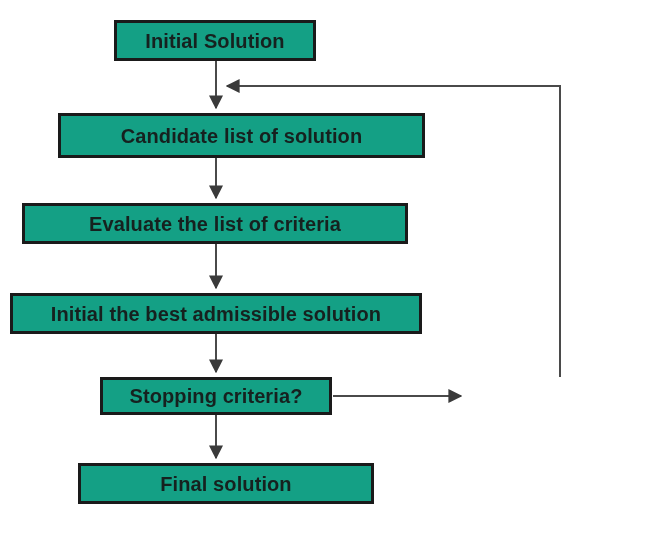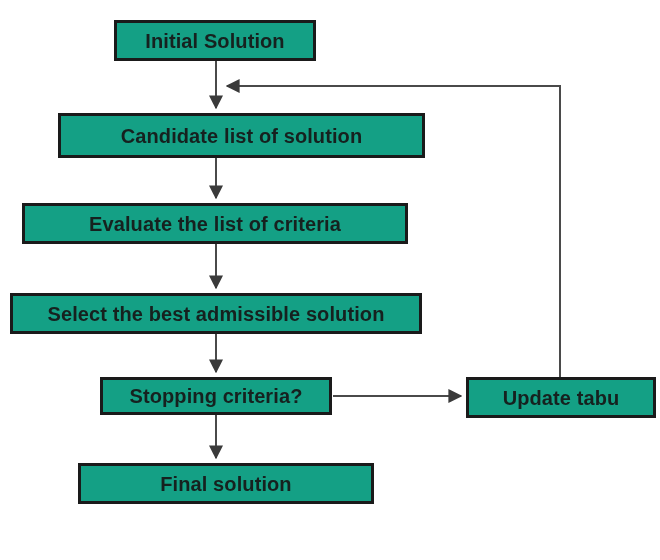--- a/index.html
+++ b/index.html
@@ -107,28 +107,25 @@
 
   <div class="node" id="node-candidate">
     <span class="node-label">Candidate list of solution</span>
   </div>
 
   <div class="node" id="node-evaluate">
     <span class="node-label">Evaluate the list of criteria</span>
   </div>
 
   <div class="node" id="node-select">
-    <span class="node-label">Select the best admissible solution</span>
+    <span class="node-label">Initial the best admissible solution</span>
   </div>
 
   <div class="node" id="node-stopping">
     <span class="node-label">Stopping criteria?</span>
   </div>
 
-  <div class="node" id="node-update-tabu">
-    <span class="node-label">Update tabu</span>
-  </div>
 
   <div class="node" id="node-final">
     <span class="node-label">Final solution</span>
   </div>
 
 </div>
 
 </body></html>

